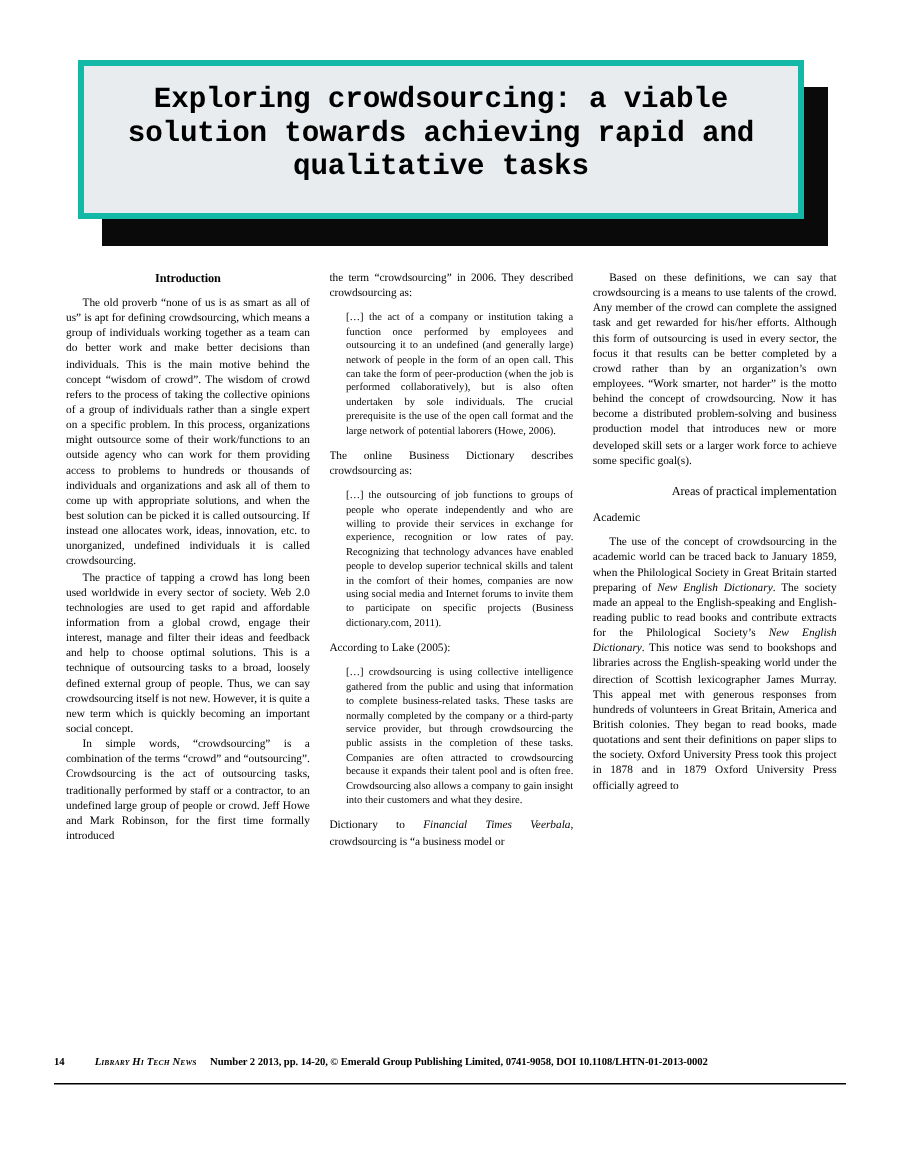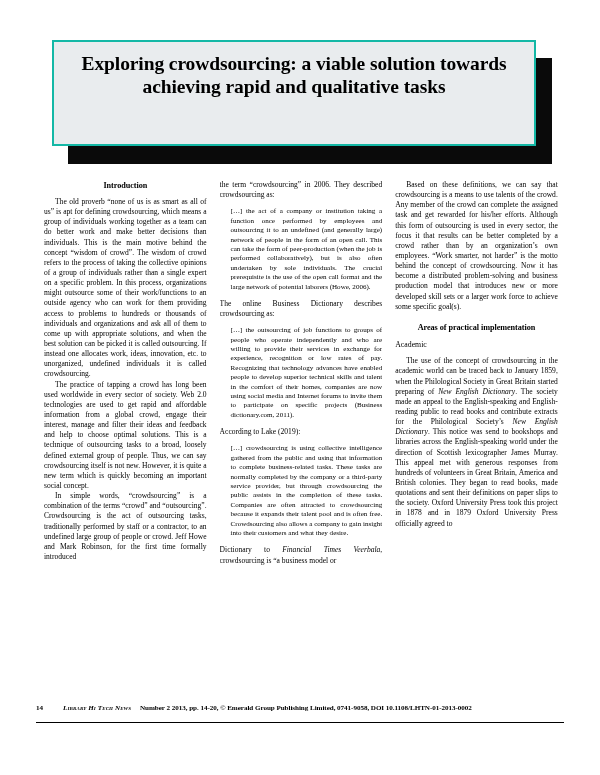--- a/index.html
+++ b/index.html
@@ -32,22 +32,23 @@
     height: 106px;
     background: #0a0a0a;
   }
   #title-card {
     position: absolute;
     left: 0;
     top: 0;
     width: 484px;
     height: 106px;
     background: #e9ecee;
-    border: 2px solid #14b8a6;
+    border: 4px solid #14b8a6;
     box-sizing: border-box;
+    font-family: Liberation Mono, monospace;
   }
   #title-text {
     margin: 11px 16px 0 16px;
     text-align: center;
     font-weight: bold;
     font-size: 19.5px;
     line-height: 1.16;
     letter-spacing: -0.1px;
   }
   #authors-text {
@@ -75,24 +76,24 @@
     overflow: hidden;
   }
   .col-h1 {
     font-weight: bold;
     font-size: 8.2px;
     margin: 0 0 6px 0;
     text-align: center;
     letter-spacing: -0.05px;
   }
   .sec-head {
-    font-weight: bold;
+    font-weight: normal;
     font-size: 8.2px;
     margin: 10px 0 7px 0;
-    text-align: center;
+    text-align: right;
     letter-spacing: -0.05px;
   }
   .sub-head {
     font-size: 7.8px;
     margin: 0 0 6px 0;
     text-align: left;
   }
   p.body {
     margin: 0;
     text-indent: 11px;
@@ -160,21 +161,21 @@
     <p class="body">The old proverb “none of us is as smart as all of us” is apt for defining crowdsourcing, which means a group of individuals working together as a team can do better work and make better decisions than individuals. This is the main motive behind the concept “wisdom of crowd”. The wisdom of crowd refers to the process of taking the collective opinions of a group of individuals rather than a single expert on a specific problem. In this process, organizations might outsource some of their work/functions to an outside agency who can work for them providing access to problems to hundreds or thousands of individuals and organizations and ask all of them to come up with appropriate solutions, and when the best solution can be picked it is called outsourcing. If instead one allocates work, ideas, innovation, etc. to unorganized, undefined individuals it is called crowdsourcing.</p>
     <p class="body">The practice of tapping a crowd has long been used worldwide in every sector of society. Web 2.0 technologies are used to get rapid and affordable information from a global crowd, engage their interest, manage and filter their ideas and feedback and help to choose optimal solutions. This is a technique of outsourcing tasks to a broad, loosely defined external group of people. Thus, we can say crowdsourcing itself is not new. However, it is quite a new term which is quickly becoming an important social concept.</p>
     <p class="body">In simple words, “crowdsourcing” is a combination of the terms “crowd” and “outsourcing”. Crowdsourcing is the act of outsourcing tasks, traditionally performed by staff or a contractor, to an undefined large group of people or crowd. Jeff Howe and Mark Robinson, for the first time formally introduced</p>
   </div>
 
   <div class="column">
     <p class="body noindent">the term “crowdsourcing” in 2006. They described crowdsourcing as:</p>
     <p class="quote">[…] the act of a company or institution taking a function once performed by employees and outsourcing it to an undefined (and generally large) network of people in the form of an open call. This can take the form of peer-production (when the job is performed collaboratively), but is also often undertaken by sole individuals. The crucial prerequisite is the use of the open call format and the large network of potential laborers (Howe, 2006).</p>
     <p class="body noindent">The online Business Dictionary describes crowdsourcing as:</p>
     <p class="quote">[…] the outsourcing of job functions to groups of people who operate independently and who are willing to provide their services in exchange for experience, recognition or low rates of pay. Recognizing that technology advances have enabled people to develop superior technical skills and talent in the comfort of their homes, companies are now using social media and Internet forums to invite them to participate on specific projects (Business dictionary.com, 2011).</p>
-    <p class="body noindent">According to Lake (2019):</p>
+    <p class="body noindent">According to Lake (2005):</p>
     <p class="quote">[…] crowdsourcing is using collective intelligence gathered from the public and using that information to complete business-related tasks. These tasks are normally completed by the company or a third-party service provider, but through crowdsourcing the public assists in the completion of these tasks. Companies are often attracted to crowdsourcing because it expands their talent pool and is often free. Crowdsourcing also allows a company to gain insight into their customers and what they desire.</p>
     <p class="body noindent"><span>Dictionary to </span><span class="ital">Financial Times Veerbala</span><span>, crowdsourcing is “a business model or</span></p>
   </div>
 
   <div class="column">
     <p class="body">Based on these definitions, we can say that crowdsourcing is a means to use talents of the crowd. Any member of the crowd can complete the assigned task and get rewarded for his/her efforts. Although this form of outsourcing is used in every sector, the focus it that results can be better completed by a crowd rather than by an organization’s own employees. “Work smarter, not harder” is the motto behind the concept of crowdsourcing. Now it has become a distributed problem-solving and business production model that introduces new or more developed skill sets or a larger work force to achieve some specific goal(s).</p>
     <div class="sec-head">Areas of practical implementation</div>
     <div class="sub-head">Academic</div>
     <p class="body"><span>The use of the concept of crowdsourcing in the academic world can be traced back to January 1859, when the Philological Society in Great Britain started preparing of </span><span class="ital">New English Dictionary</span><span>. The society made an appeal to the English-speaking and English-reading public to read books and contribute extracts for the Philological Society’s </span><span class="ital">New English Dictionary</span><span>. This notice was send to bookshops and libraries across the English-speaking world under the direction of Scottish lexicographer James Murray. This appeal met with generous responses from hundreds of volunteers in Great Britain, America and British colonies. They began to read books, made quotations and sent their definitions on paper slips to the society. Oxford University Press took this project in 1878 and in 1879 Oxford University Press officially agreed to</span></p>
   </div>

